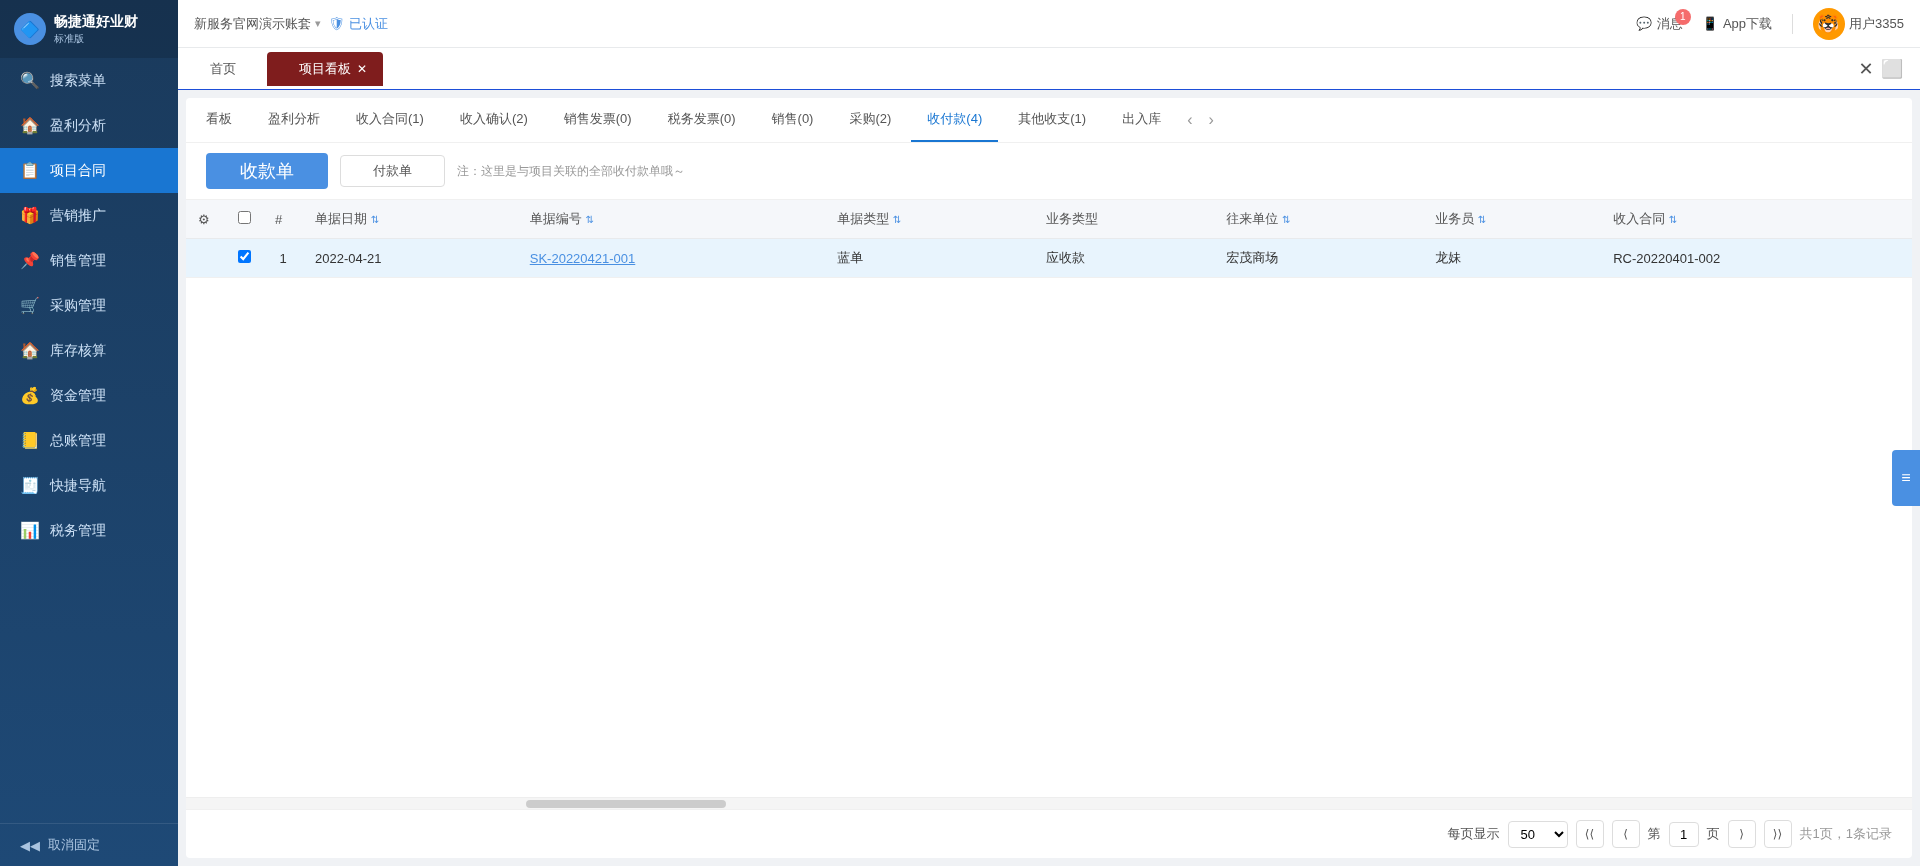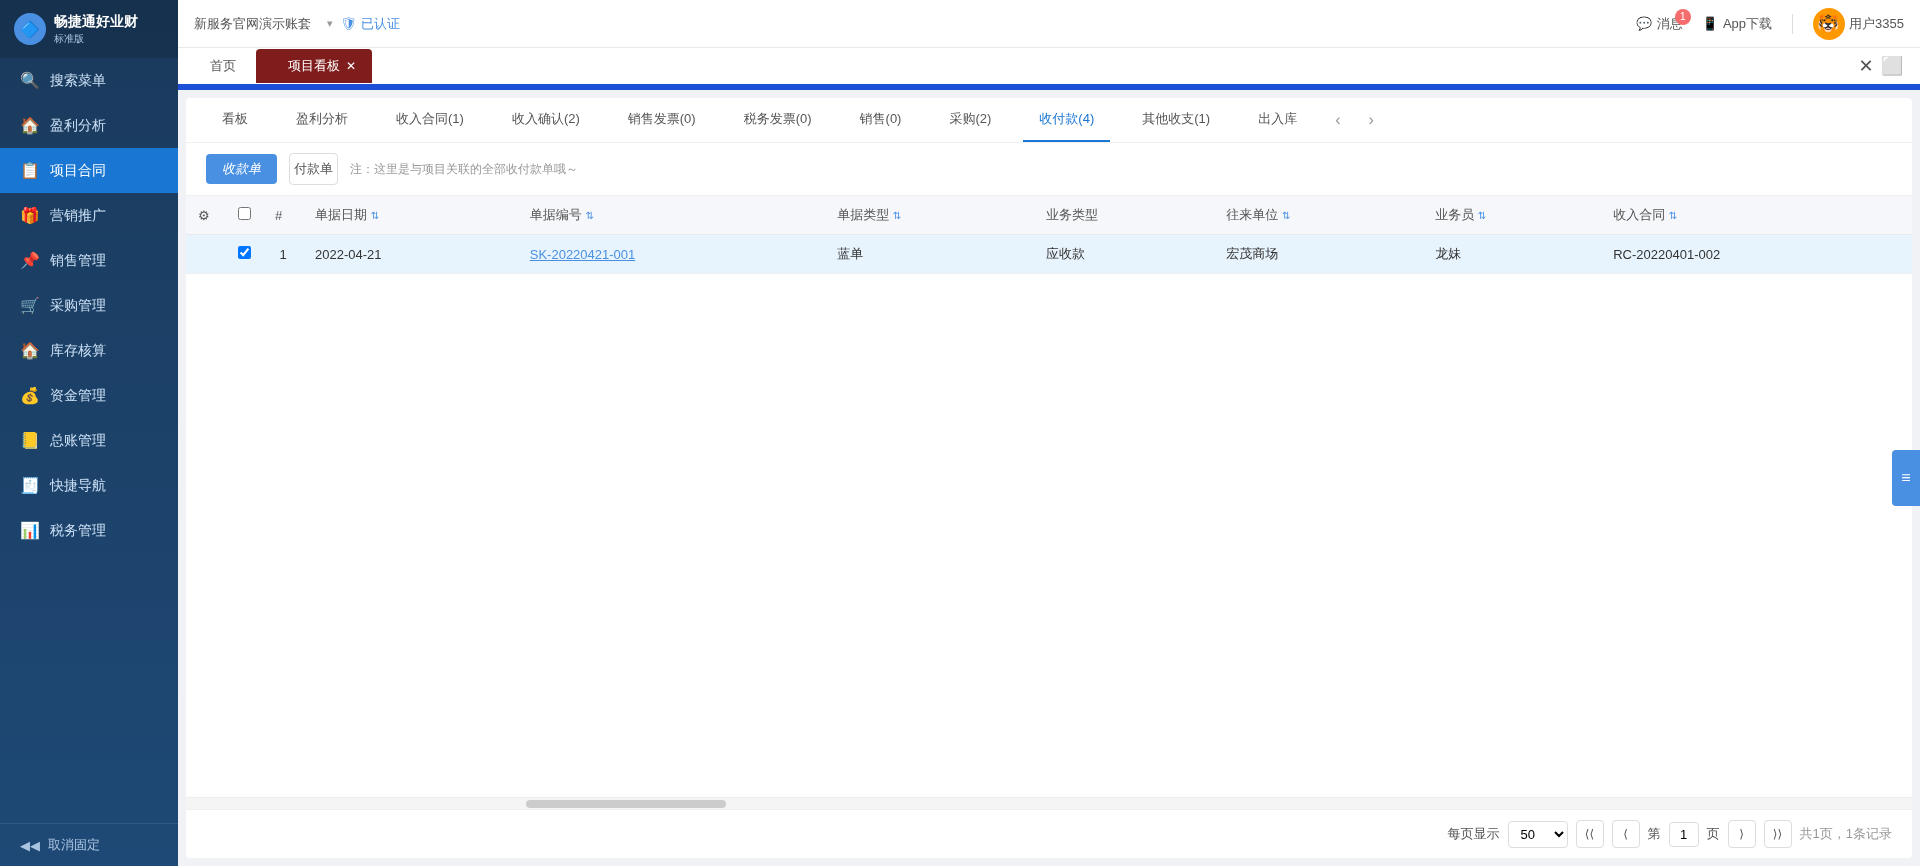--- a/index.html
+++ b/index.html
@@ -82,21 +82,21 @@
     }
     .topbar-left {
       display: flex;
       align-items: center;
       gap: 8px;
       flex: 1;
     }
     .account-selector {
       display: flex;
       align-items: center;
-      gap: 16px;
+      gap: 4px;
       font-size: 13px;
       color: #555;
       cursor: pointer;
       justify-content: flex-end;
     }
     .account-selector .chevron { color: #999; font-size: 11px; }
     .verified-badge {
       display: flex;
       align-items: center;
       gap: 4px;
@@ -143,22 +143,22 @@
     }
     .divider-v { width: 1px; height: 20px; background: #ddd; }
 
     
     .tabbar {
       background: #fff;
       height: 42px;
       display: flex;
       align-items: center;
       padding: 0 16px;
-      border-bottom: 6px solid #1d4ed8;
-      gap: 4px;
+      border-bottom: 1px solid #1d4ed8;
+      gap: 15px;
     }
     .tab-item {
       padding: 8px 16px;
       cursor: pointer;
       font-size: 13px;
       color: #555;
       border-radius: 4px 4px 0 0;
       display: flex;
       align-items: center;
       gap: 6px;
@@ -222,22 +222,22 @@
       border: 1px solid #999;
       border-radius: 2px;
       display: inline-block;
     }
 
     
     .sub-nav {
       display: flex;
       align-items: center;
       border-bottom: 1px solid #f0f0f0;
-      padding: 0 20px;
-      gap: 16px;
+      padding: 0 4px;
+      gap: 4px;
       overflow-x: auto;
     }
     .sub-nav::-webkit-scrollbar { display: none; }
     .sub-nav-item {
       padding: 12px 16px;
       color: #555;
       font-size: 13px;
       cursor: pointer;
       white-space: nowrap;
       border-bottom: 2px solid transparent;
@@ -260,31 +260,30 @@
       align-items: center;
       padding: 10px 20px;
       gap: 12px;
       border-bottom: 1px solid #f0f0f0;
     }
     .btn-primary {
       background: #4a90e2;
       color: #fff;
       border: none;
       border-radius: 4px;
-      padding: 6px 16px;
-      cursor: pointer;
-      font-size: 13px;
-      font-style: italic;
+      padding: 6px 34px;
+      cursor: pointer;
+      font-size: 18px;
     }
     .btn-default {
       background: #fff;
       color: #555;
       border: 1px solid #ddd;
       border-radius: 4px;
-      padding: 6px 4px;
+      padding: 6px 32px;
       cursor: pointer;
       font-size: 13px;
     }
     .filter-note {
       color: #999;
       font-size: 12px;
     }
 
     
     .table-container {

